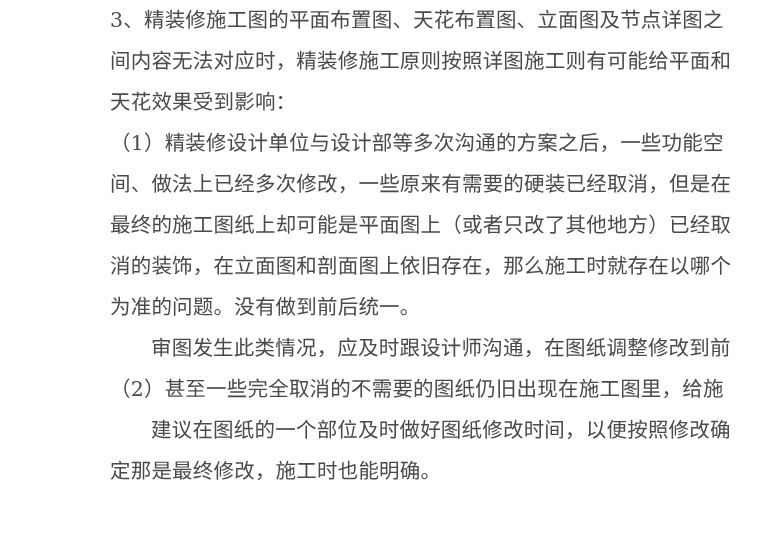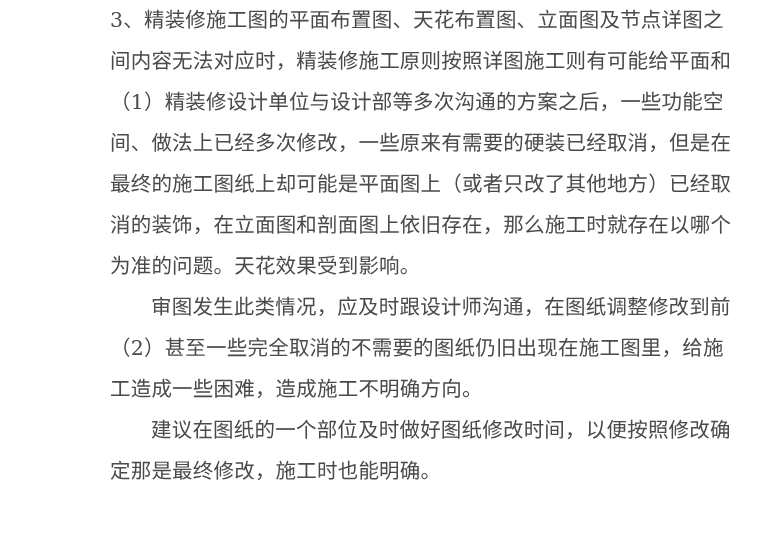--- a/index.html
+++ b/index.html
@@ -126,20 +126,23 @@
         <span>则</span>
         <span>有</span>
         <span>可</span>
         <span>能</span>
         <span>给</span>
         <span>平</span>
         <span>面</span>
         <span>和</span>
       </div>
 
+    <div class="doc-line">
+      <span>天花效果受到影响：</span>
+    </div>
 
     <div class="doc-line justify">
 
     <span>（</span>
         <span>1</span>
         <span>）</span>
         <span>精</span>
         <span>装</span>
         <span>修</span>
         <span>设</span>
@@ -264,21 +267,21 @@
         <span>时</span>
         <span>就</span>
         <span>存</span>
         <span>在</span>
         <span>以</span>
         <span>哪</span>
         <span>个</span>
       </div>
 
     <div class="doc-line">
-      <span>为准的问题。天花效果受到影响。</span>
+      <span>为准的问题。没有做到前后统一。</span>
     </div>
 
     <div class="doc-line justify indent2">
 
     <span>审</span>
         <span>图</span>
         <span>发</span>
         <span>生</span>
         <span>此</span>
         <span>类</span>
@@ -334,23 +337,20 @@
         <span>在</span>
         <span>施</span>
         <span>工</span>
         <span>图</span>
         <span>里</span>
         <span>，</span>
         <span>给</span>
         <span>施</span>
       </div>
 
-    <div class="doc-line">
-      <span>工造成一些困难，造成施工不明确方向。</span>
-    </div>
 
     <div class="doc-line justify indent2">
 
     <span>建</span>
         <span>议</span>
         <span>在</span>
         <span>图</span>
         <span>纸</span>
         <span>的</span>
         <span>一</span>

